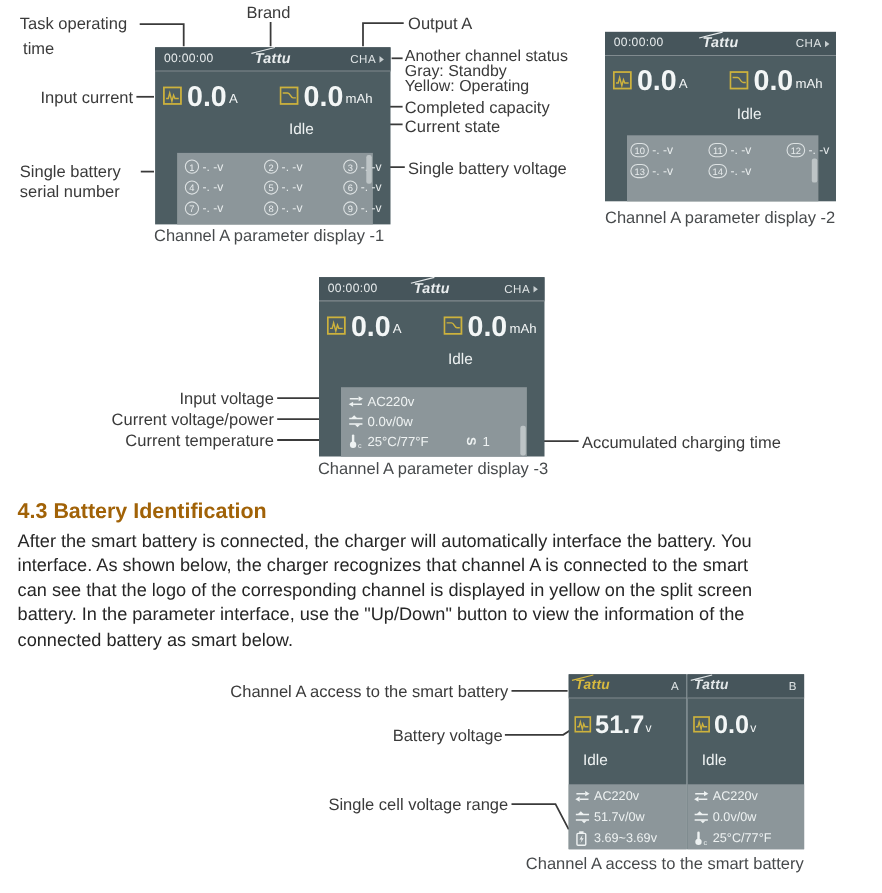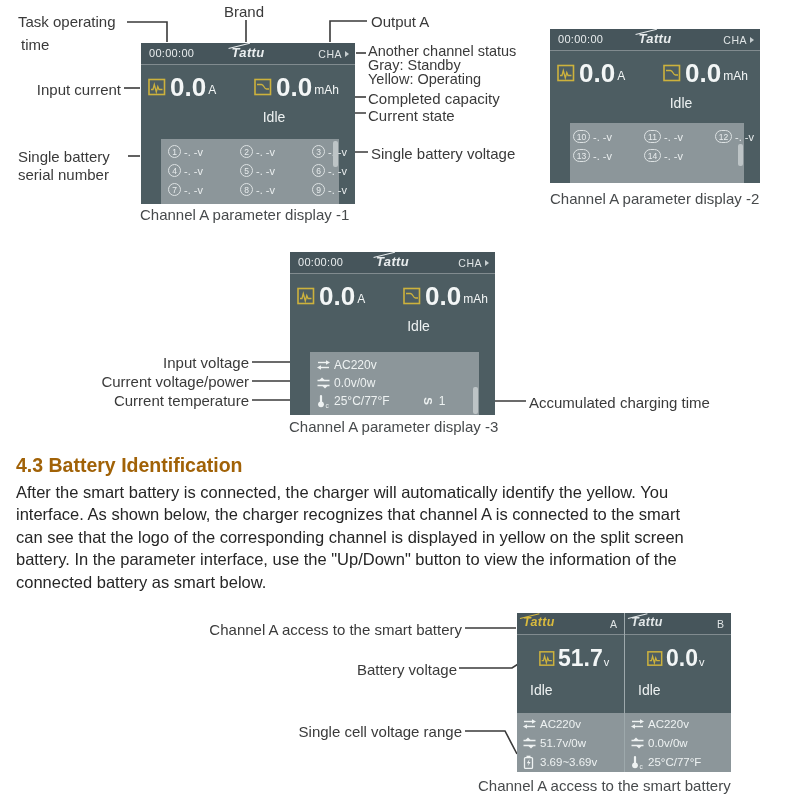--- a/index.html
+++ b/index.html
@@ -75,21 +75,21 @@
   .half.a{left:0;}
   .half.b{left:107px;border-left:1px solid rgba(225,232,234,.55);box-sizing:border-box;}
   .bh{position:absolute;left:0;right:0;top:0;height:21px;background:var(--screen_header);
       border-bottom:1px solid rgba(255,255,255,.32);}
   .b-logo{position:absolute;left:6px;top:2px;font-size:12.5px;font-style:italic;font-weight:700;
           color:#e2e7e8;letter-spacing:.3px;}
   .b-logo::before{content:"";position:absolute;left:-3px;top:2.5px;width:20px;height:1.3px;
           background:currentColor;transform:rotate(-14deg);transform-origin:left center;}
   .b-logo.gold{color:var(--logo_gold);}
   .blet{position:absolute;right:7px;top:5px;font-size:10.5px;color:#dfe4e5;}
-  .bval{position:absolute;left:22px;top:33px;display:flex;align-items:center;color:#f3f6f6;}
+  .bval{position:absolute;left:5px;top:33px;display:flex;align-items:center;color:#f3f6f6;}
   .bval .num{font-size:23px;font-weight:600;line-height:24px;}
   .bval .unit{font-size:11px;align-self:flex-end;padding-bottom:2px;margin-left:1px;}
   .bval .ico{display:inline-flex;margin-right:3px;}
   .bidle{position:absolute;left:13px;top:69px;font-size:14px;color:#eef2f2;}
   .binfo{position:absolute;left:0;right:0;bottom:0;height:58px;background:var(--screen_info);padding-top:1px;}
   .birow{display:flex;align-items:center;height:19px;padding-left:5px;font-size:11.5px;color:#eef2f2;}
 </style>
 </head>
 <body>
 
@@ -341,21 +341,21 @@
         <span class="sglyph">S</span>
         <span>1</span>
       </div>
       <div class="sb"></div>
     </div>
   </div>
   <span class="cap" style="left:289px;top:418px">Channel A parameter display -3</span>
 
   <div class="h43">4.3 Battery Identification</div>
   <div class="para">
-    <div>After the smart battery is connected, the charger will automatically identify the yellow. You</div>
+    <div>After the smart battery is connected, the charger will automatically interface the battery. You</div>
     <div>interface. As shown below, the charger recognizes that channel A is connected to the smart</div>
     <div>can see that the logo of the corresponding channel is displayed in yellow on the split screen</div>
     <div>battery. In the parameter interface, use the "Up/Down" button to view the information of the</div>
     <div>connected battery as smart below.</div>
   </div>
 
   <div class="screen bscr">
     <div class="half a">
       <div class="bh">
         <span class="b-logo gold">Tattu</span>

